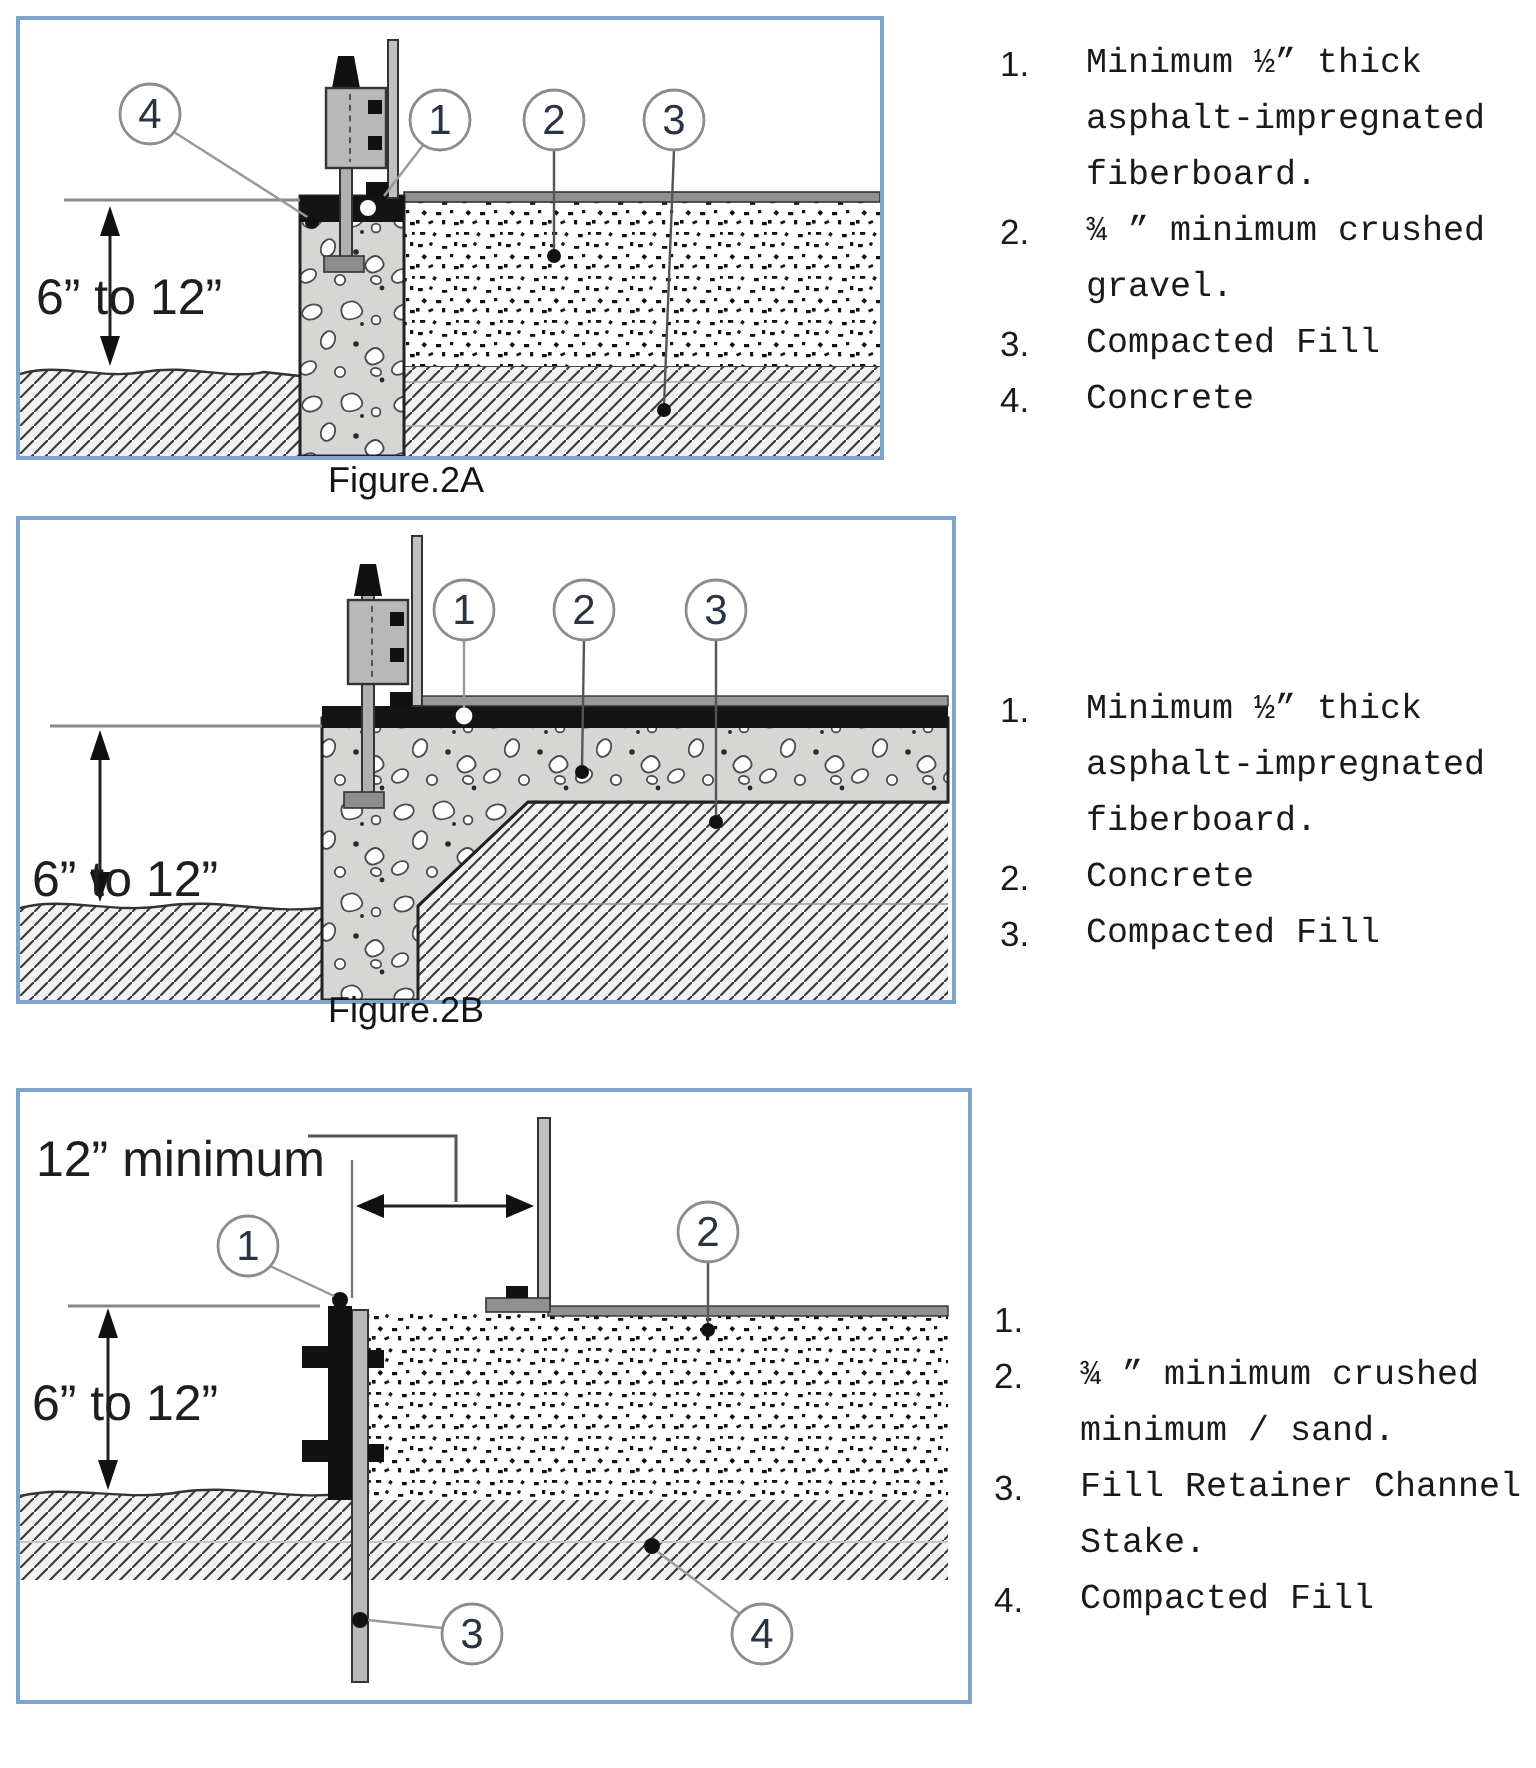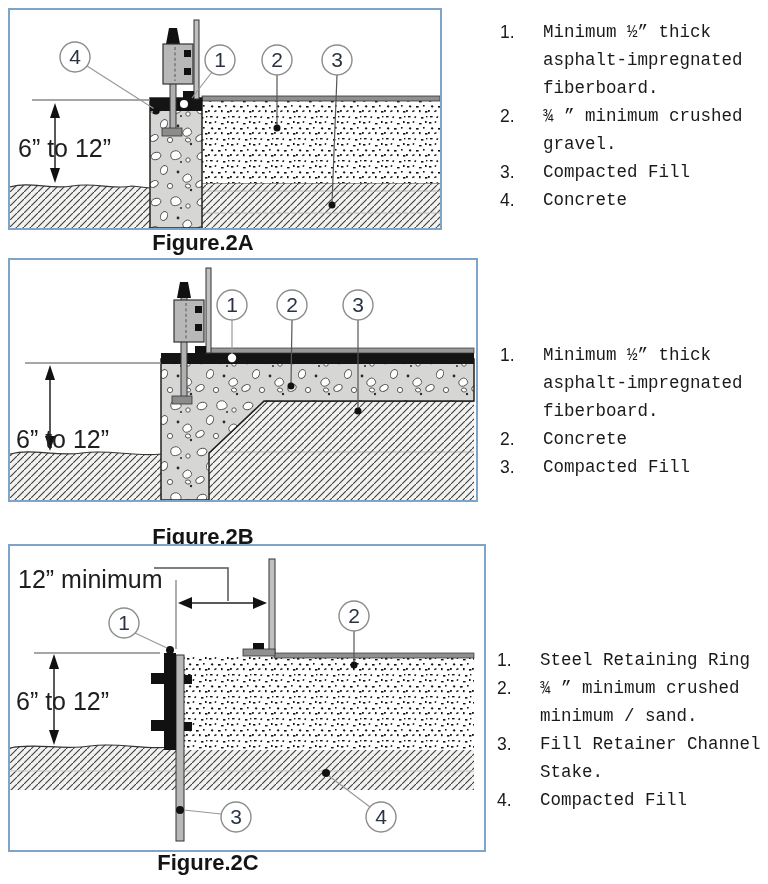--- a/index.html
+++ b/index.html
@@ -1,19 +1,19 @@
 <!DOCTYPE html>
 <html><head>
 <meta charset="utf-8">
 <style>
   html,body{margin:0;padding:0;background:#ffffff;}
   .canvas{position:relative;width:768px;height:884px;background:#ffffff;overflow:hidden;
           font-family:"Liberation Sans", sans-serif;}
   .figbox{position:absolute;border:2px solid #7ea4c9;background:#ffffff;box-sizing:content-box;}
-  .figcaption{position:absolute;font-size:22px;font-weight:700;color:#141414;text-align:center;
+  .figcaption{position:absolute;font-size:18px;font-weight:400;color:#141414;text-align:center;
           font-family:"Liberation Sans", sans-serif;}
   .legend{position:absolute;width:268px;color:#1a1a1a;font-size:17.5px;line-height:28px;}
   .lg-item{display:flex;align-items:flex-start;}
   .lg-num{width:43px;flex:0 0 43px;}
   .lg-text{width:225px;font-family:Liberation Mono, monospace;}
   svg text.dim{font-family:"Liberation Sans", sans-serif;font-size:25px;font-weight:500;fill:#1e1e1e;}
   svg text.callout-num{font-family:"Liberation Sans", sans-serif;font-size:21px;fill:#2a3342;}
 </style>
 </head>
 <body>
@@ -189,21 +189,21 @@
         <text class="callout-num" x="282" y="52" text-anchor="middle">2</text>
       </g>
       <g>
         <line x1="348" y1="60" x2="348" y2="149" stroke="#555" stroke-width="1.2"></line>
         <circle cx="348" cy="151" r="3.5" fill="#111"></circle>
         <circle cx="348" cy="45" r="15" fill="#fff" stroke="#8c8c8c" stroke-width="1.4"></circle>
         <text class="callout-num" x="348" y="52" text-anchor="middle">3</text>
       </g>
     </svg>
   </div>
-  <div class="figcaption" style="left:8px;top:524px;width:390px">Figure.2B</div>
+  <div class="figcaption" style="left:8px;top:495px;width:390px">Figure.2B</div>
 
   <div class="figbox" style="left:8px;top:544px;width:474px;height:304px">
     <svg viewBox="0 0 474 304" width="474" height="304">
 
       <g>
         <path d="M0,202 C25,196 52,205 80,200 C108,196 134,204 160,201 L464,204 L464,244 L0,244 Z" fill="url(#hatch)"></path>
         <path d="M0,202 C25,196 52,205 80,200 C108,196 134,204 160,201" fill="none" stroke="#333" stroke-width="1.2"></path>
         <line x1="0" y1="225" x2="464" y2="225" stroke="#c4c4c4" stroke-width="1"></line>
       </g>
 
@@ -266,21 +266,20 @@
         <text class="callout-num" x="226" y="278" text-anchor="middle">3</text>
       </g>
       <g>
         <line x1="360" y1="261" x2="319" y2="230" stroke="#999" stroke-width="1.2"></line>
         <circle cx="316" cy="227" r="4" fill="#111"></circle>
         <circle cx="371" cy="271" r="15" fill="#fff" stroke="#8c8c8c" stroke-width="1.4"></circle>
         <text class="callout-num" x="371" y="278" text-anchor="middle">4</text>
       </g>
     </svg>
   </div>
-  <div class="figcaption" style="left:8px;top:850px;width:400px">Figure.2C</div>
 
   <div class="legend" style="left:500px;top:18px">
     <div class="lg-item">
       <span class="lg-num">1.</span>
       <span class="lg-text">Minimum ½” thick asphalt-impregnated fiberboard.</span>
     </div>
     <div class="lg-item">
       <span class="lg-num">2.</span>
       <span class="lg-text">¾ ” minimum crushed gravel.</span>
     </div>
@@ -305,21 +304,20 @@
     </div>
     <div class="lg-item">
       <span class="lg-num">3.</span>
       <span class="lg-text">Compacted Fill</span>
     </div>
   </div>
 
   <div class="legend" style="left:497px;top:646px">
     <div class="lg-item">
       <span class="lg-num">1.</span>
-      <span class="lg-text">Steel Retaining Ring</span>
     </div>
     <div class="lg-item">
       <span class="lg-num">2.</span>
       <span class="lg-text">¾ ” minimum crushed minimum / sand.</span>
     </div>
     <div class="lg-item">
       <span class="lg-num">3.</span>
       <span class="lg-text">Fill Retainer Channel Stake.</span>
     </div>
     <div class="lg-item">

